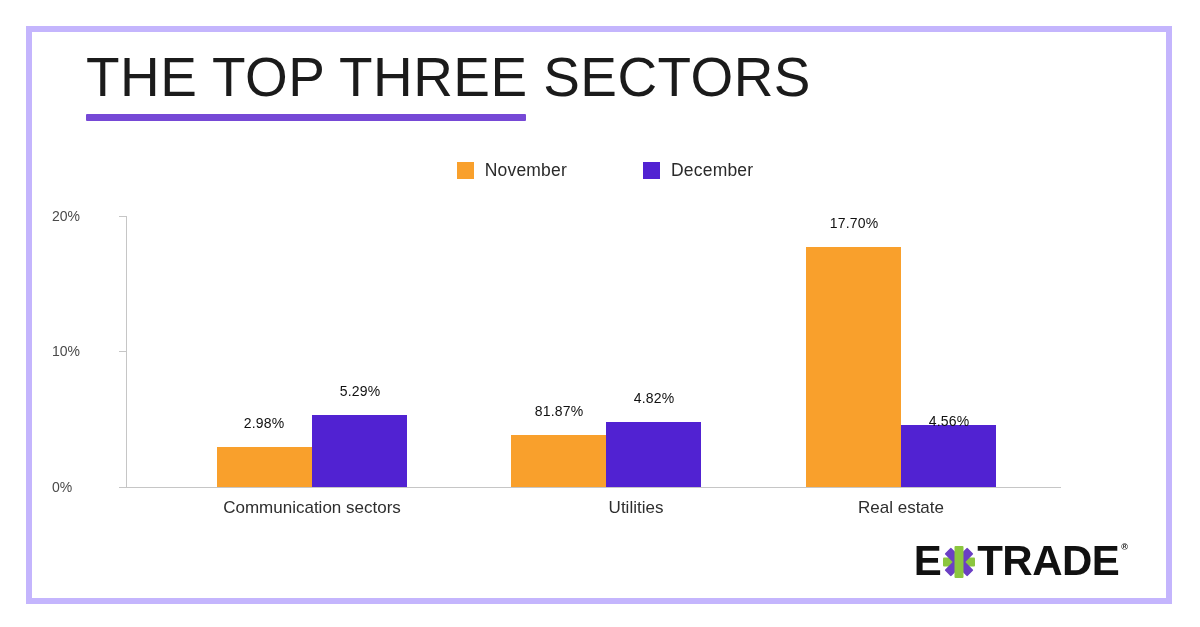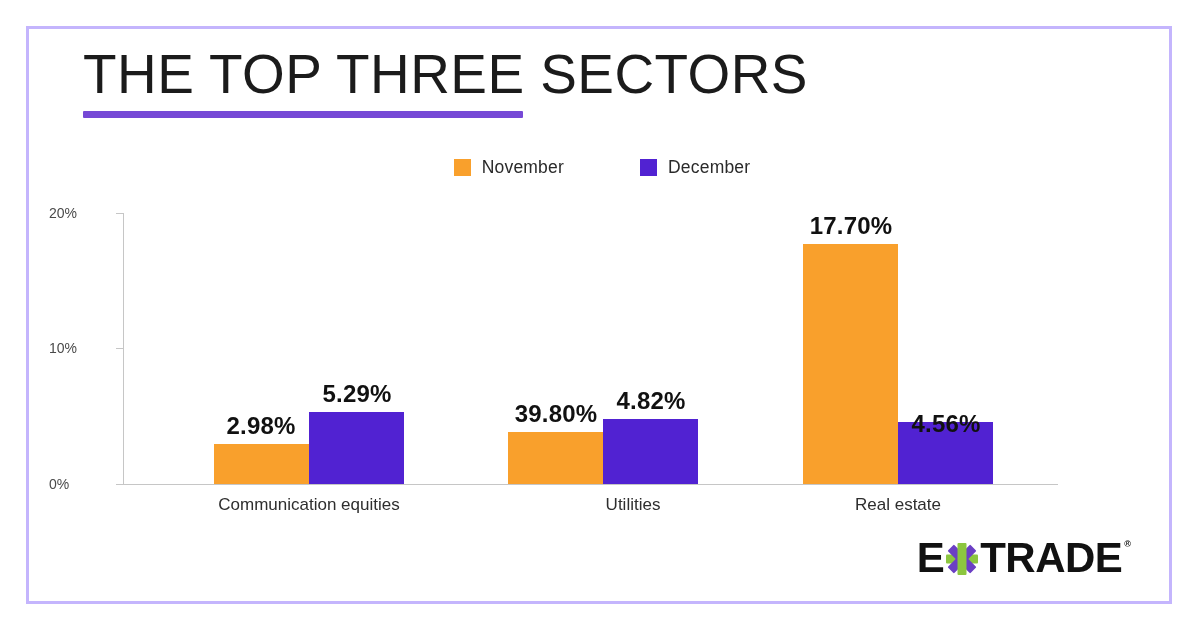--- a/index.html
+++ b/index.html
@@ -14,21 +14,21 @@
     overflow: hidden;
   }
 
   #slide {
     position: absolute;
     left: 26px;
     top: 26px;
     width: 1146px;
     height: 578px;
     background: #ffffff;
-    border: 3px solid #c4b5fd;
+    border: 6px solid #c4b5fd;
     box-sizing: border-box;
   }
 
   
   #title-block {
     position: absolute;
     left: 54px;
     top: 16px;
     width: 1040px;
   }
@@ -131,22 +131,22 @@
   }
   .bars-layer {
     position: absolute;
     left: 0;
     top: 0;
     width: 1146px;
     height: 455px;
   }
   .bar-label {
     position: absolute;
-    font-size: 24px;
-    font-weight: bold;
+    font-size: 14px;
+    font-weight: normal;
     color: #111111;
     text-align: center;
     letter-spacing: 0.2px;
     transform: translateX(-50%);
   }
   .cat-label {
     position: absolute;
     top: 466px;
     font-size: 17px;
     color: #2e2e2e;
@@ -247,27 +247,27 @@
       <div class="bar" style="left:479px;width:95px;height:52px;background:#f9a02c"></div>
       <div class="bar" style="left:574px;width:95px;height:65px;background:#5122d2"></div>
 
       <div class="bar" style="left:774px;width:95px;height:240px;background:#f9a02c"></div>
       <div class="bar" style="left:869px;width:95px;height:62px;background:#5122d2"></div>
     </div>
 
     <div class="bar-label" style="left:232px;top:383px">2.98%</div>
     <div class="bar-label" style="left:328px;top:351px">5.29%</div>
 
-    <div class="bar-label" style="left:527px;top:371px">39.80%</div>
+    <div class="bar-label" style="left:527px;top:371px">81.87%</div>
     <div class="bar-label" style="left:622px;top:358px">4.82%</div>
 
     <div class="bar-label" style="left:822px;top:183px">17.70%</div>
     <div class="bar-label" style="left:917px;top:381px">4.56%</div>
 
-    <div class="cat-label" style="left:280px">Communication equities</div>
+    <div class="cat-label" style="left:280px">Communication sectors</div>
     <div class="cat-label" style="left:604px">Utilities</div>
     <div class="cat-label" style="left:869px">Real estate</div>
   </div>
 
 
   <div id="logo">
     <span id="logo-e">E</span>
     <svg id="logo-mark" viewBox="0 0 34 42">
       <g transform="translate(17,22)">
         <rect x="-4.5" y="-16" width="9" height="32" rx="1" fill="#8cc63f" transform="rotate(90)"></rect>

